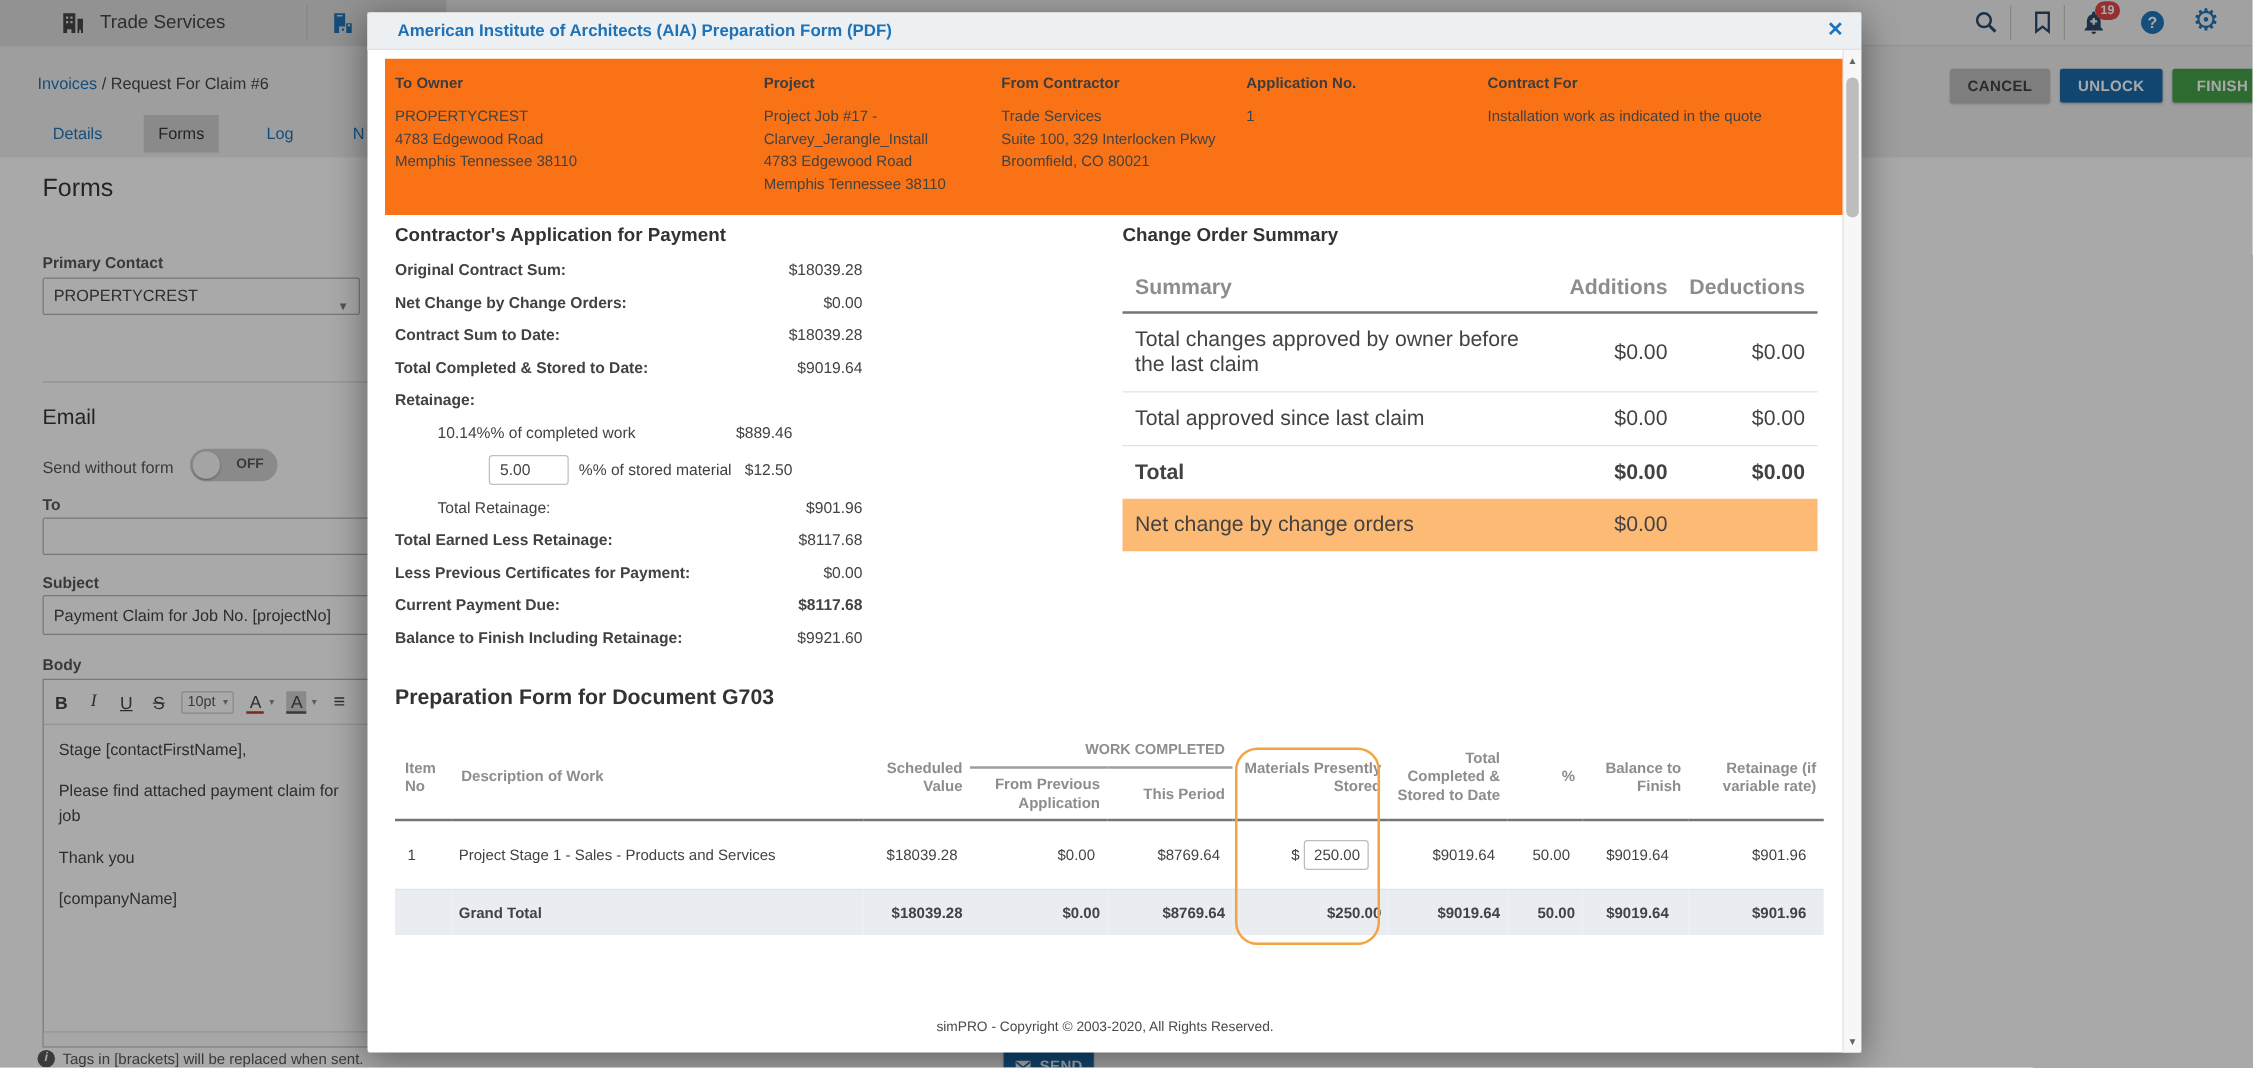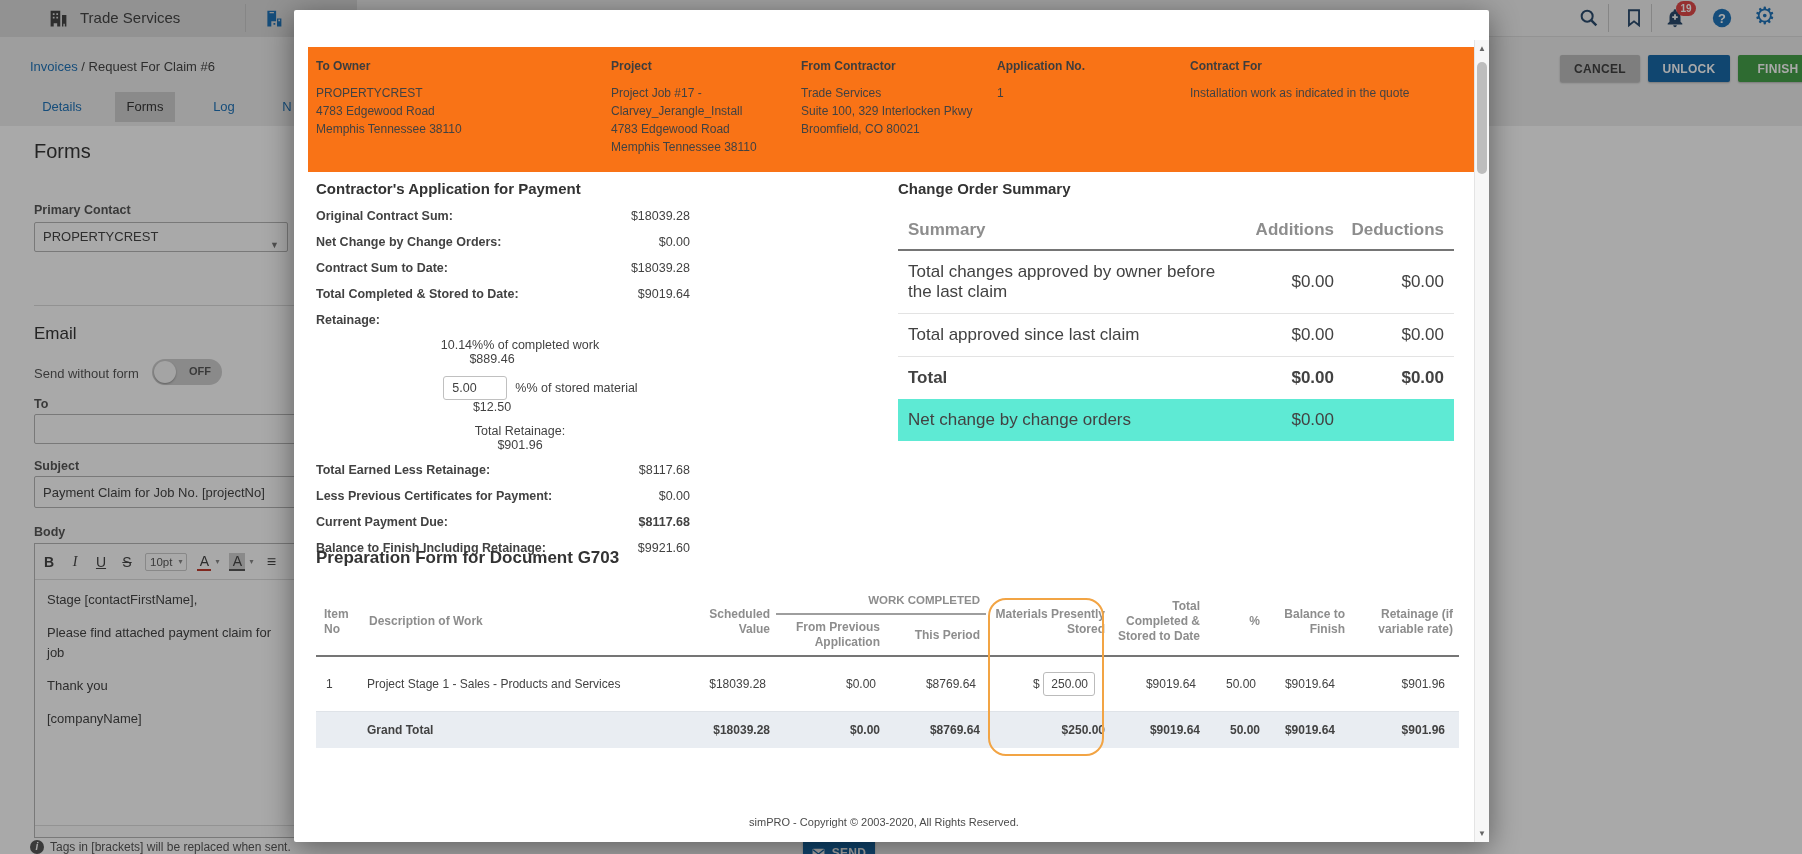--- a/index.html
+++ b/index.html
@@ -61,33 +61,33 @@
 
   .info-panel { left:14px; top:37px; width:1166px; height:125px; background:#f97316; }
   .info-col { position:absolute; top:12px; font-size:12px; color:#424242; }
   .info-col .lbl { font-weight:bold; margin-bottom:12px; color:#3d3d3d; }
   .info-col .ln { line-height:16px; margin-bottom:2px; }
 
   .sec-h { font-size:15px; font-weight:bold; color:#333; }
   .pay { left:22px; top:170px; width:374px; font-size:12.5px; color:#424242; }
   .pay-row { display:flex; justify-content:space-between; align-items:center; margin-bottom:10px; min-height:16px; }
   .pay-row .pl { font-weight:bold; }
-  .pay-sub { margin-left:34px;flex-direction:column; }
+  .pay-sub { margin-left:34px; }
   .pay-sub .pl { font-weight:normal; }
   .subval { margin-right:56px; }
   .mini-input { width:64px; height:24px; border:1px solid #c0c0c0; border-radius:3px; font-size:12.5px; color:#424242; padding:0 8px; font-family:inherit; }
   .bold { font-weight:bold; }
 
   table.cos { border-collapse:collapse; table-layout:fixed; width:556px; font-size:17px; color:#424242; }
   .cos th { color:#8d8d8d; font-weight:bold; text-align:right; padding:9px 10px 9px 0; border-bottom:2px solid #757575; }
   .cos th:first-child { text-align:left; padding-left:10px; }
   .cos td { text-align:right; padding:11px 10px 11px 0; border-bottom:1px solid #e3e3e3; }
   .cos td:first-child { text-align:left; padding-left:10px; }
   .cos tr.total td { font-weight:bold; border-bottom:none; }
-  .cos tr.net td { background:#5eead4; border-bottom:none; }
+  .cos tr.net td { background:#fdba74; border-bottom:none; }
 
   table.g703 { border-collapse:collapse; table-layout:fixed; width:1138px; font-size:12px; color:#424242; }
   .g703 thead th { color:#8d8d8d; font-weight:bold; font-size:12px; text-align:right; vertical-align:middle; padding:5px 6px; border-bottom:2px solid #757575; line-height:15px; }
   .g703 thead th.lft { text-align:left; padding-left:8px; }
   .g703 th.wc { border-bottom:2px solid #9e9e9e; font-size:11.5px; padding-bottom:5px; }
   .g703 tbody td { padding:15px 6px; vertical-align:middle; }
   .g703 tr.data td { border-bottom:1px solid #dfe3e8; }
   .g703 tr.grand td { background:#e9edf2; font-weight:bold; padding:11px 6px; }
   .g703 .num { text-align:right; padding-right:10px; }
   .g703 .mat { text-align:right; padding-right:16px; }
@@ -213,20 +213,24 @@
     <svg width="13" height="11" viewBox="0 0 24 20">
         <rect x="1" y="1" width="22" height="18" rx="2" fill="#ffffff"></rect>
         <path d="M2 3l10 8L22 3" stroke="#1467a8" stroke-width="2.4" fill="none"></path>
       </svg>
     <span>SEND</span>
   </button>
 
   <div class="abs overlay"></div>
 
   <div class="abs modal">
+    <div class="abs modal-head">
+      <span class="modal-title">American Institute of Architects (AIA) Preparation Form (PDF)</span>
+      <span class="modal-close">✕</span>
+    </div>
 
     <div class="abs scrollbar">
       <span class="sb-arrow" style="top:4px;">▲</span>
       <span class="sb-thumb"></span>
       <span class="sb-arrow" style="bottom:4px;">▼</span>
     </div>
 
     <div class="abs info-panel">
       <div class="info-col" style="left:8px;width:280px;">
         <div class="lbl">To Owner</div>

